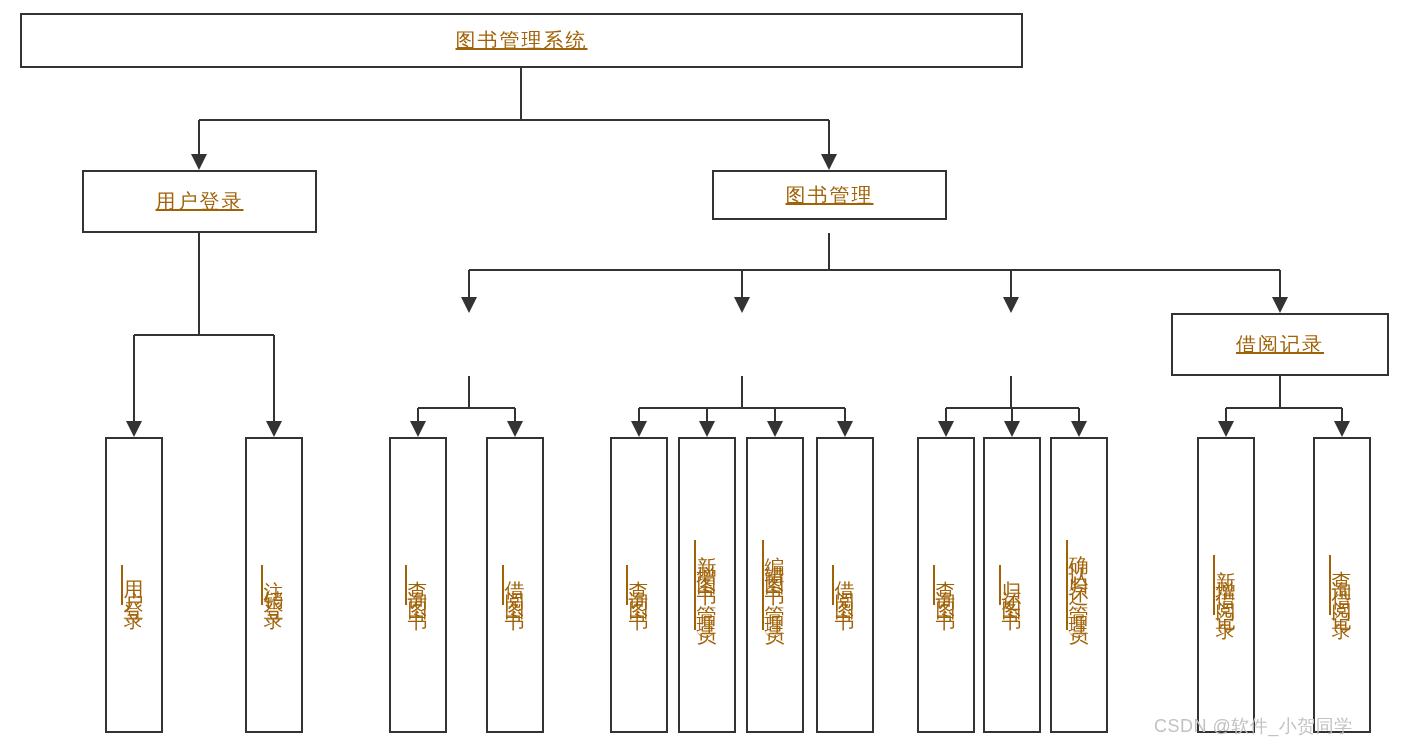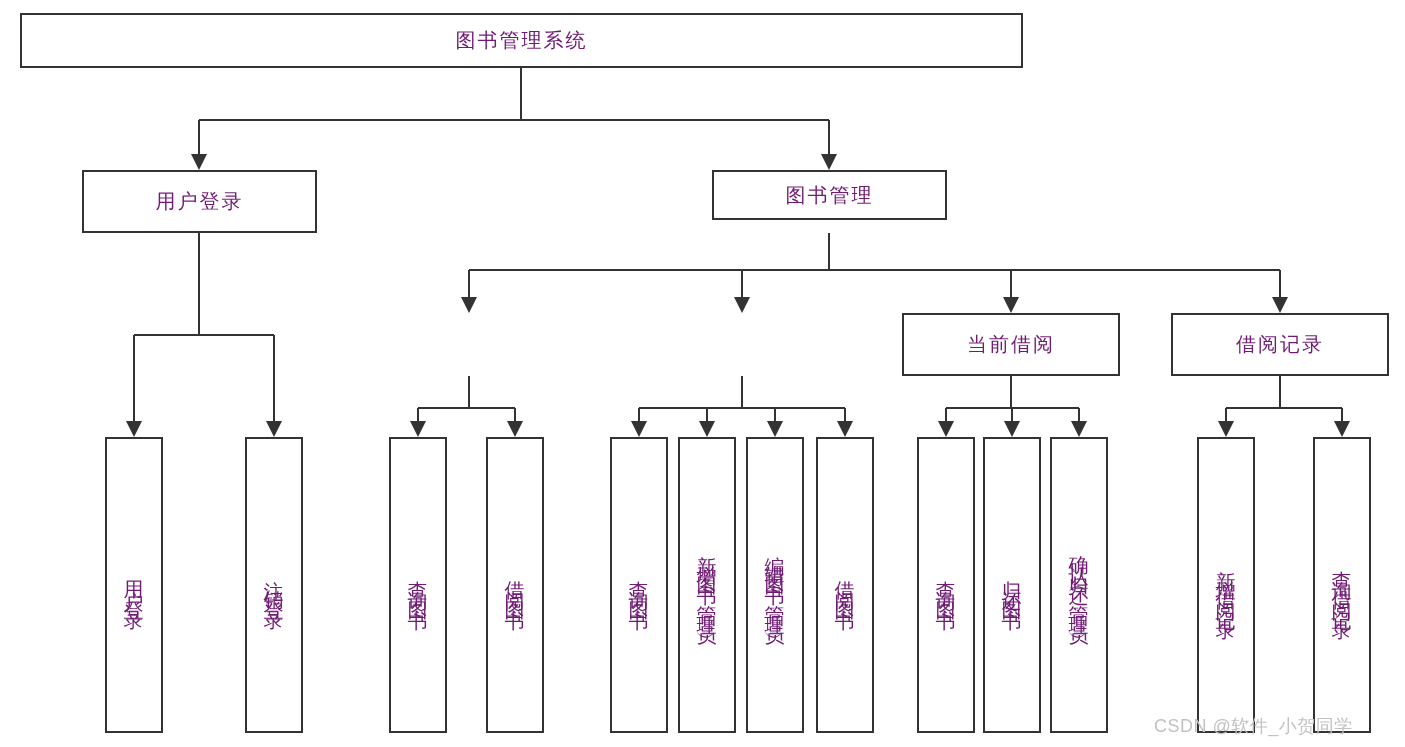--- a/index.html
+++ b/index.html
@@ -21,25 +21,26 @@
     top: 0;
     width: 1405px;
     height: 747px;
     pointer-events: none;
   }
   .box {
     position: absolute;
     box-sizing: border-box;
     border: 2px solid #333333;
     background: #ffffff;
-    color: #701a75;
+    color: #a16207;
     display: flex;
     align-items: center;
     justify-content: center;
     text-align: left;
+    text-decoration: underline;
   }
   .box.h {
     font-size: 20px;
     letter-spacing: 2px;
     white-space: nowrap;
   }
   .box.v {
     writing-mode: vertical-rl;
     text-orientation: mixed;
     font-size: 20px;
@@ -100,21 +101,20 @@
       <polygon points="1218,421 1234,421 1226,437"></polygon>
       <polygon points="1334,421 1350,421 1342,437"></polygon>
     </g>
   </svg>
 
   <div class="box h" style="left:20px;top:13px;width:1003px;height:55px">图书管理系统</div>
 
   <div class="box h" style="left:82px;top:170px;width:235px;height:63px">用户登录</div>
   <div class="box h" style="left:712px;top:170px;width:235px;height:50px">图书管理</div>
 
-  <div class="box h" style="left:902px;top:313px;width:218px;height:63px">当前借阅</div>
   <div class="box h" style="left:1171px;top:313px;width:218px;height:63px">借阅记录</div>
 
   <div class="box v" style="left:105px;top:437px;width:58px;height:296px">用户登录</div>
   <div class="box v" style="left:245px;top:437px;width:58px;height:296px">注销登录</div>
 
   <div class="box v" style="left:389px;top:437px;width:58px;height:296px">查询图书</div>
   <div class="box v" style="left:486px;top:437px;width:58px;height:296px">借阅图书</div>
 
   <div class="box v" style="left:610px;top:437px;width:58px;height:296px">查询图书</div>
   <div class="box v" style="left:678px;top:437px;width:58px;height:296px">新增图书（管理员）</div>

